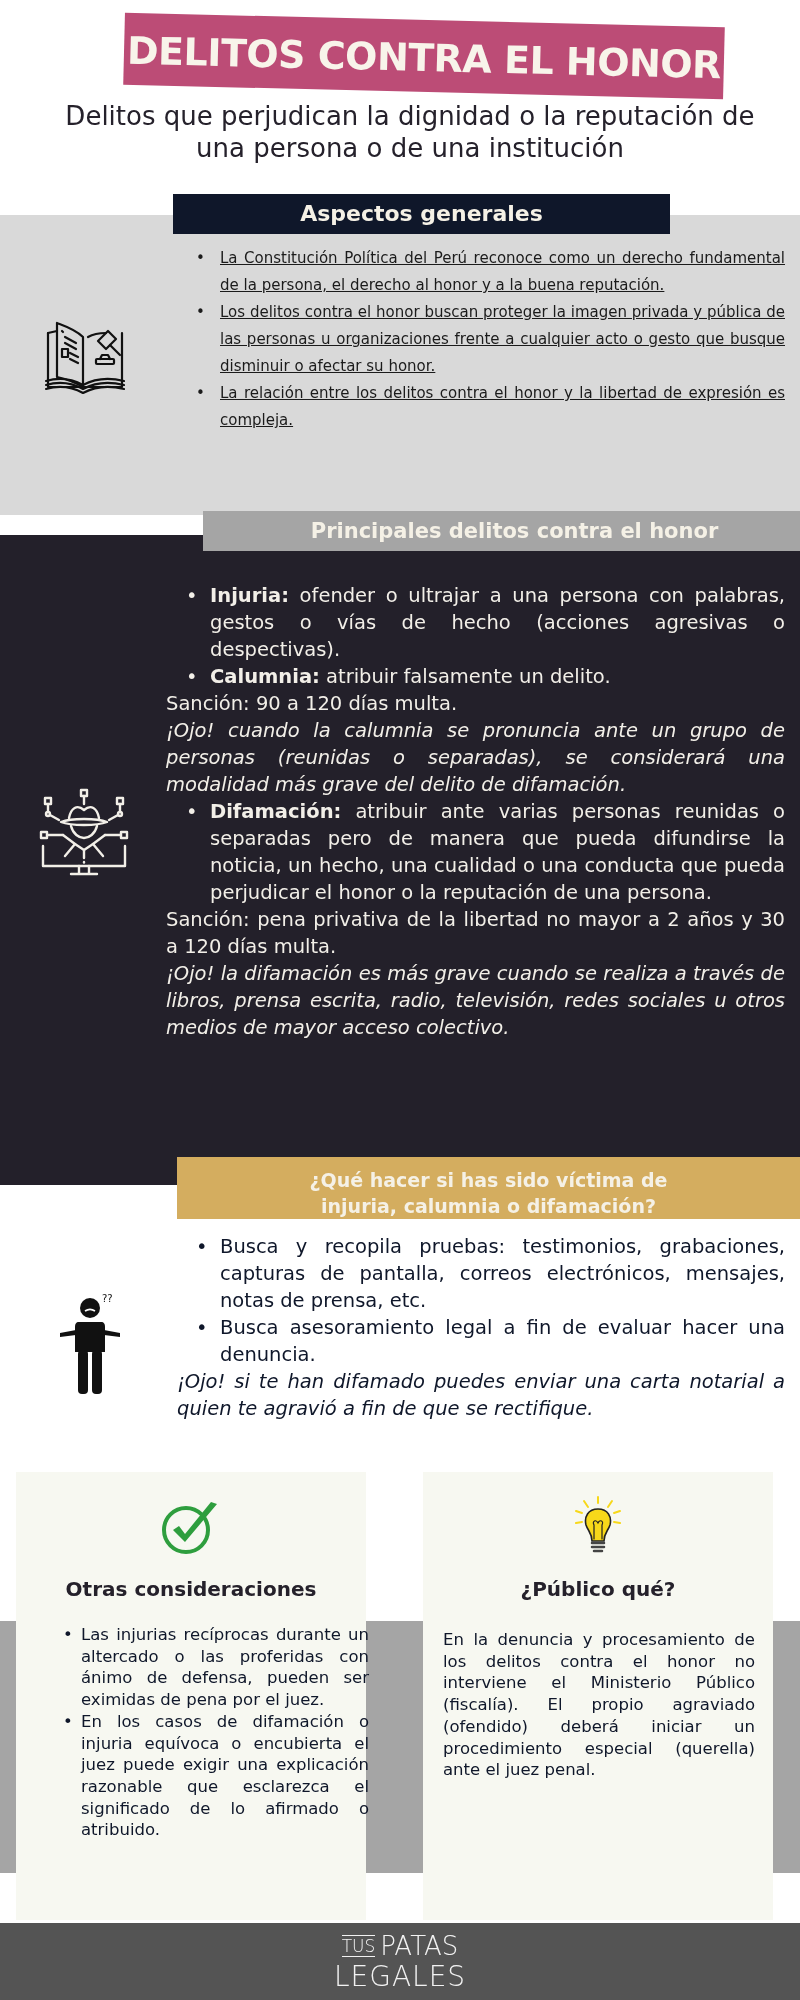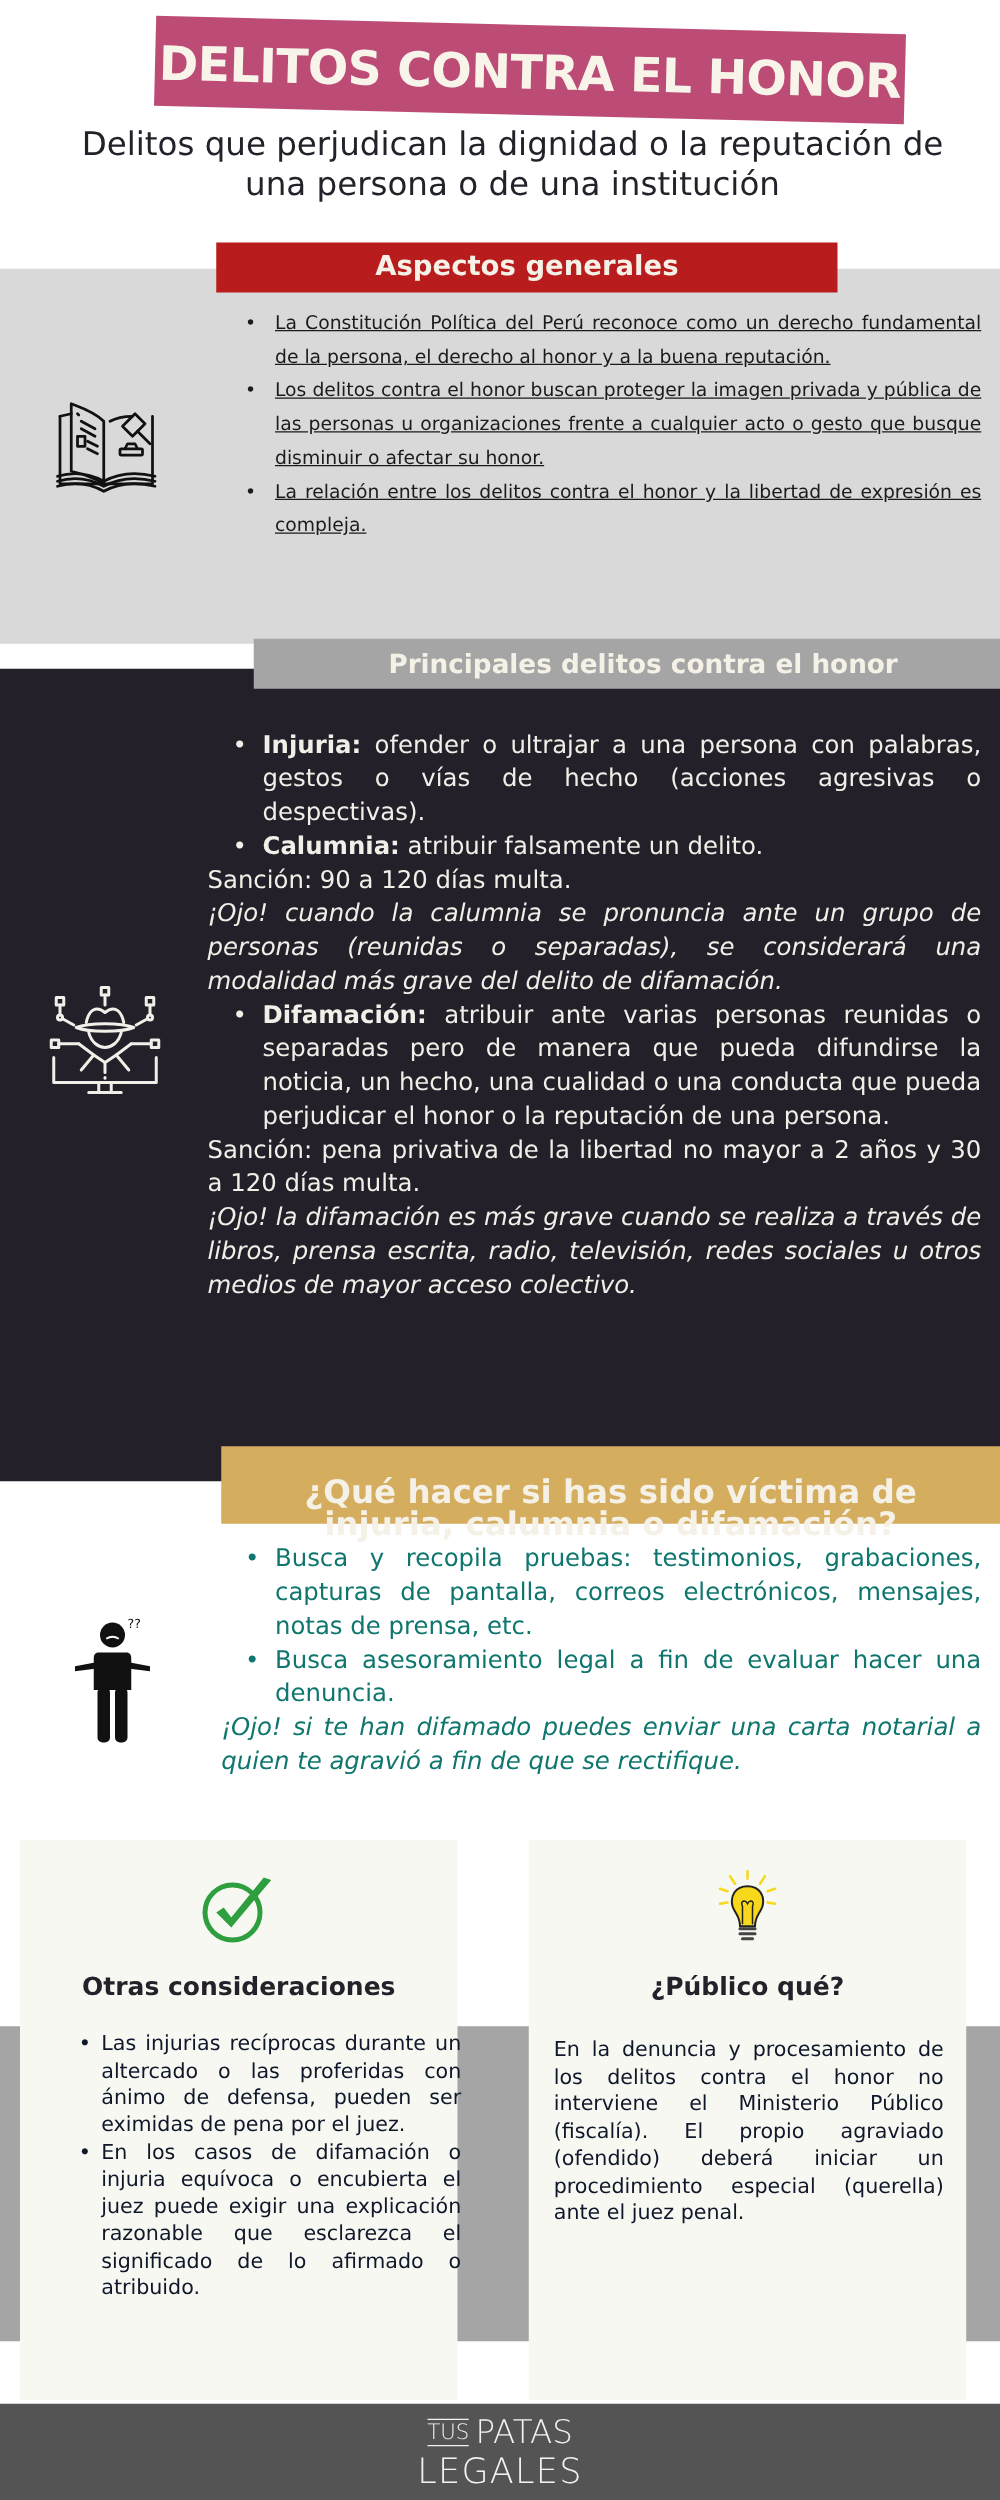--- a/index.html
+++ b/index.html
@@ -22,43 +22,43 @@
     text-align: center; font-size: 26px; line-height: 32px; color: #25212b;
     font-family: "DejaVu Sans", sans-serif;
   }
 
   
   .sec1-bg { position: absolute; left: 0; top: 215px; width: 800px; height: 300px; background: #d9d9d9; }
   .sec-header {
     position: absolute; color: #f5f1e6; font-weight: bold; text-align: center;
     font-family: "DejaVu Sans", sans-serif;
   }
-  .sec1-header { left: 173px; top: 194px; width: 497px; height: 40px; background: #b91c1c; font-size: 22px; line-height: 40px; }
+  .sec1-header { left: 173px; top: 194px; width: 497px; height: 40px; background: #0f172a; font-size: 22px; line-height: 40px; }
   .icon-box { position: absolute; display: flex; align-items: center; justify-content: center; }
   .sec1-icon { left: 40px; top: 310px; width: 90px; height: 90px; }
   .text-block { position: absolute; font-family: "DejaVu Sans", sans-serif; text-align: justify; }
   .sec1-text { left: 190px; top: 245px; width: 595px; font-size: 15px; line-height: 27px; color: #1b1b1b; text-decoration: underline; }
   ul.bul { list-style: none; }
   ul.bul li { position: relative; padding-left: 30px; }
   ul.bul li::before { content: "•"; position: absolute; left: 6px; top: 0; }
 
   
   .sec2-bg { position: absolute; left: 0; top: 535px; width: 800px; height: 650px; background: #23202a; }
   .sec2-header { left: 177px; top: 511px; width: 623px; height: 40px; background: #a5a5a5; font-size: 21px; line-height: 40px; margin-left: 26px; }
   .sec2-icon { left: 35px; top: 782px; width: 100px; height: 100px; }
   .sec2-text { left: 166px; top: 582px; width: 619px; font-size: 19.5px; line-height: 27px; color: #f2efe8; }
   .sec2-text ul.bul li { padding-left: 44px; }
   .sec2-text ul.bul li::before { left: 20px; }
   .sec2-text b { font-weight: bold; }
   .ital { font-style: italic; }
 
   
-  .sec3-header { left: 177px; top: 1157px; width: 623px; height: 62px; background: #d4ad5f; font-size: 26px; line-height: 26px; padding-top: 24px; }
+  .sec3-header { left: 177px; top: 1157px; width: 623px; height: 62px; background: #d4ad5f; font-size: 19px; line-height: 26px; padding-top: 10px; }
   .sec3-icon { left: 55px; top: 1290px; width: 80px; height: 110px; }
-  .sec3-text { left: 178px; top: 1233px; width: 607px; font-size: 19.5px; line-height: 27px; color: #0f766e; }
+  .sec3-text { left: 178px; top: 1233px; width: 607px; font-size: 19.5px; line-height: 27px; color: #0f172a; }
   .sec3-text ul.bul li { padding-left: 42px; }
   .sec3-text ul.bul li::before { left: 18px; }
 
   
   .gray-strip { position: absolute; left: 0; top: 1621px; width: 800px; height: 252px; background: #a5a5a5; }
   .card { position: absolute; top: 1472px; width: 350px; height: 448px; background: #f7f8f1; }
   .card-left { left: 16px; }
   .card-right { left: 423px; }
   .card-icon { position: absolute; left: 0; top: 20px; width: 350px; height: 70px; display: flex; justify-content: center; align-items: center; }
   .card-title { position: absolute; left: 0; top: 105px; width: 350px; text-align: center; font-weight: bold; font-size: 20px; color: #25212b; font-family: "DejaVu Sans", sans-serif; }

